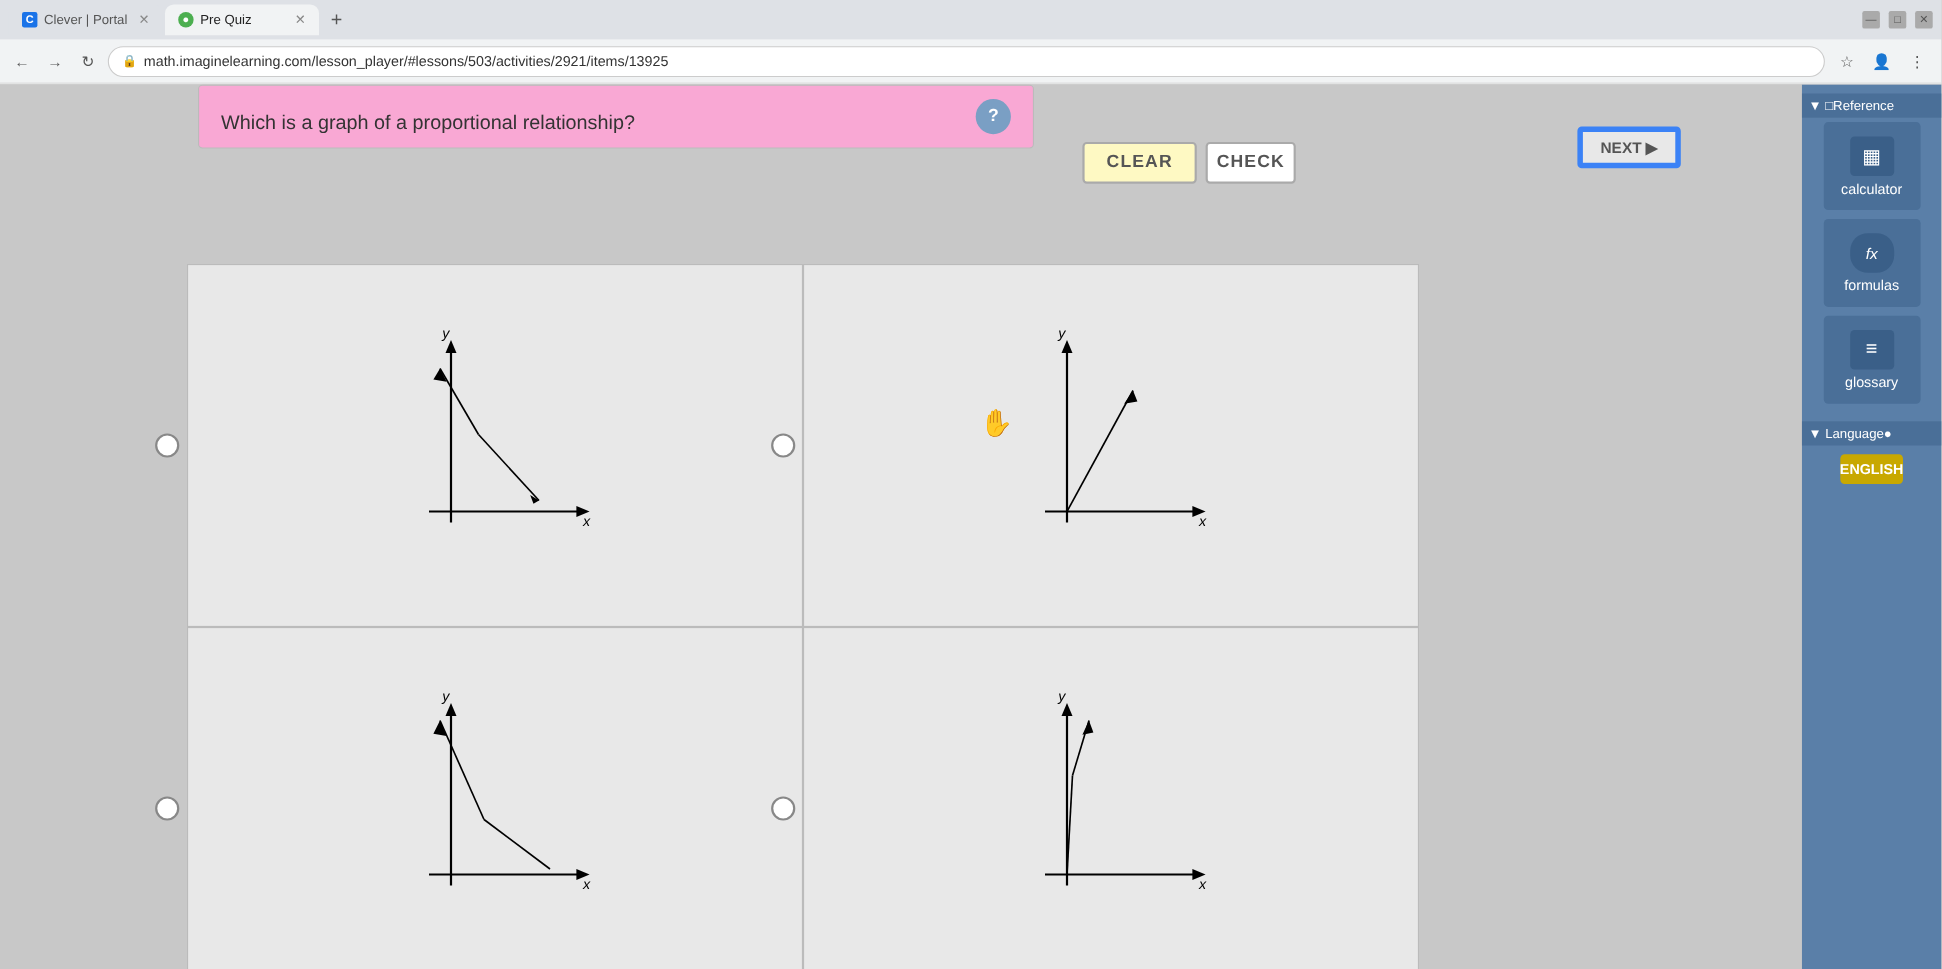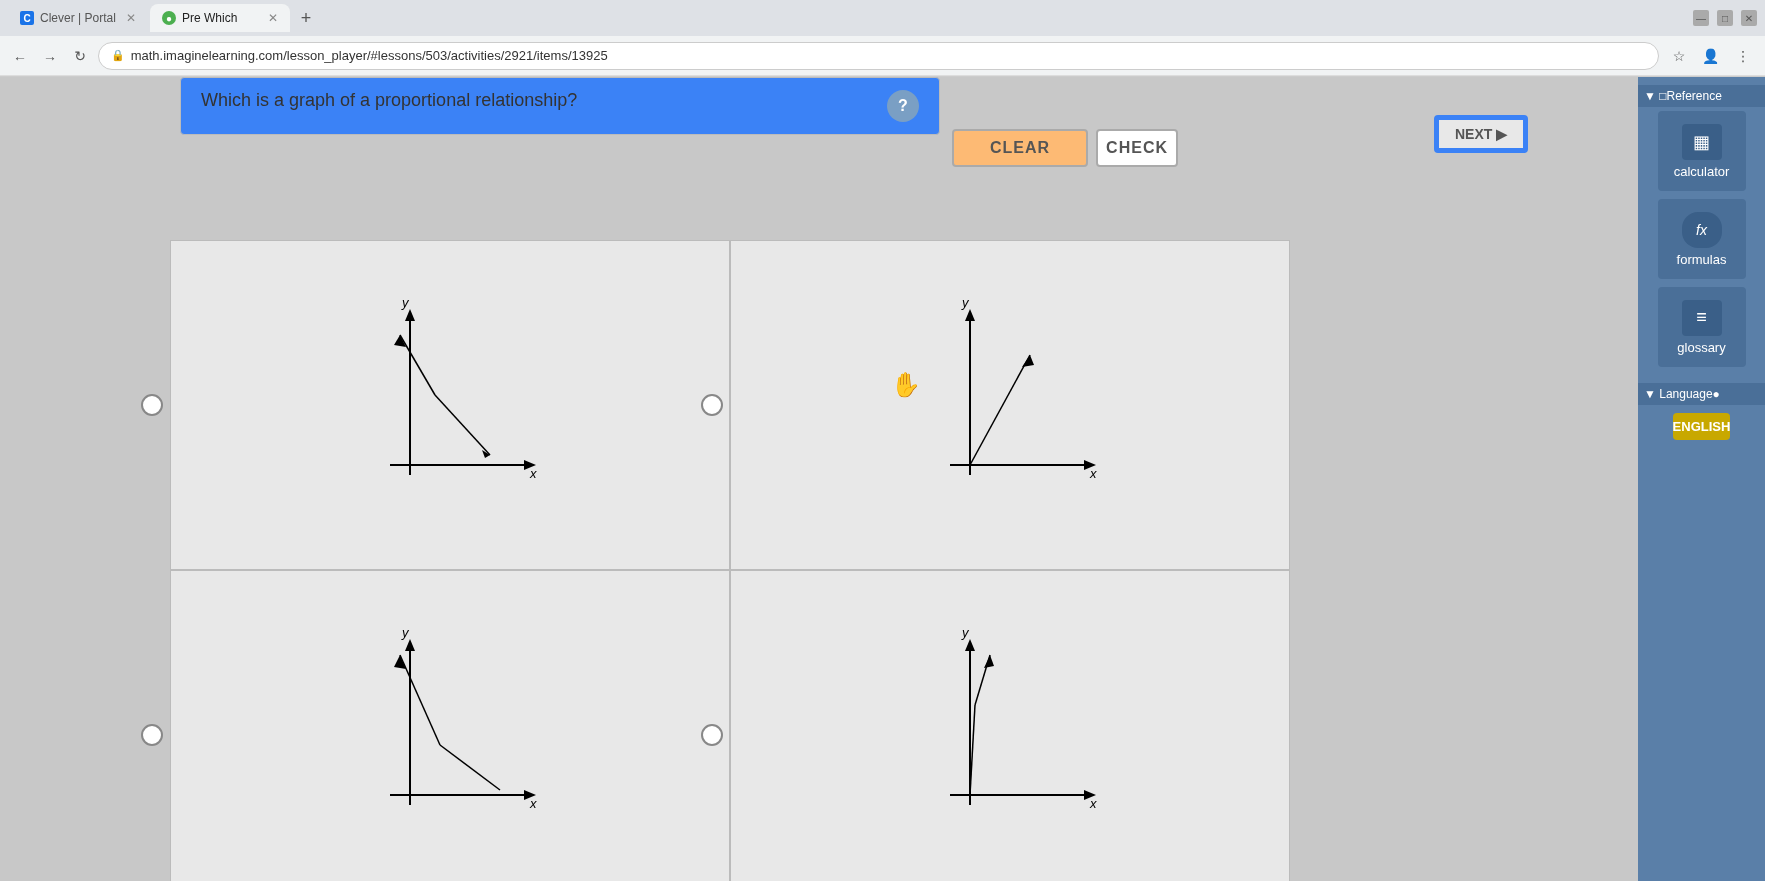--- a/index.html
+++ b/index.html
@@ -151,30 +151,30 @@
 
     .lesson-area {
       flex: 1;
       background: #c8c8c8;
       position: relative;
       padding: 0;
     }
 
     
     .question-banner {
-      background: #3b82f6;
+      background: #f9a8d4;
       border: 1px solid #bbb;
       border-radius: 4px;
       padding: 12px 20px;
       margin: 0 auto;
       width: 760px;
       margin-left: 180px;
       margin-top: 0;
       display: flex;
-      align-items: flex-start;
+      align-items: flex-end;
       justify-content: space-between;
       position: relative;
     }
     .question-text {
       font-size: 18px;
       color: #333;
     }
     .question-icon {
       width: 32px;
       height: 32px;
@@ -209,24 +209,24 @@
     
     .action-buttons {
       position: absolute;
       top: 52px;
       right: 460px;
       display: flex;
       gap: 8px;
     }
 
     .clear-btn {
-      background: #fdba74;
+      background: #fef9c3;
       border: 2px solid #aaa;
       border-radius: 4px;
-      padding: 8px 36px;
+      padding: 8px 20px;
       font-size: 16px;
       font-weight: bold;
       color: #555;
       cursor: pointer;
       letter-spacing: 1px;
     }
 
     .check-btn {
       background: white;
       border: 2px solid #aaa;
@@ -378,21 +378,21 @@
 
 <div class="browser-chrome">
   <div class="tab-bar">
     <div class="tab">
       <span class="tab-favicon clever">C</span>
       <span>Clever | Portal</span>
       <span class="tab-close">✕</span>
     </div>
     <div class="tab active">
       <span class="tab-favicon quiz">●</span>
-      <span>Pre Which</span>
+      <span>Pre Quiz</span>
       <span class="tab-close">✕</span>
     </div>
     <div class="tab-new">+</div>
     <div class="tab-actions">
       <div class="tab-action-btn">—</div>
       <div class="tab-action-btn">□</div>
       <div class="tab-action-btn">✕</div>
     </div>
   </div>
   <div class="address-bar">

